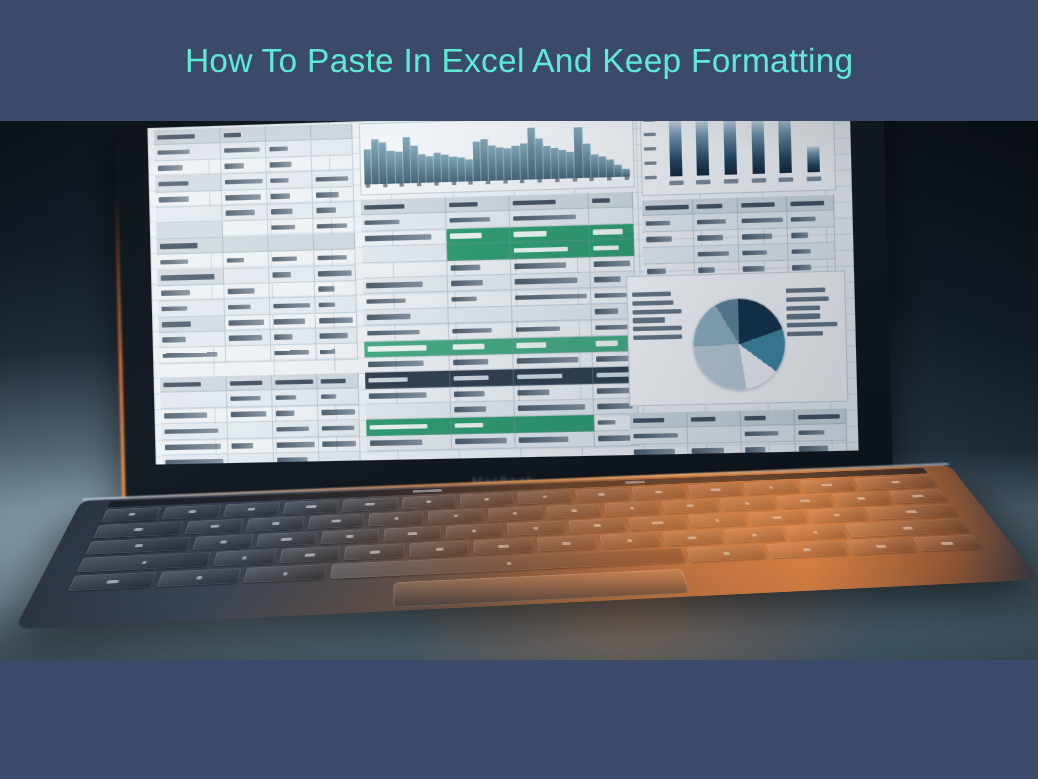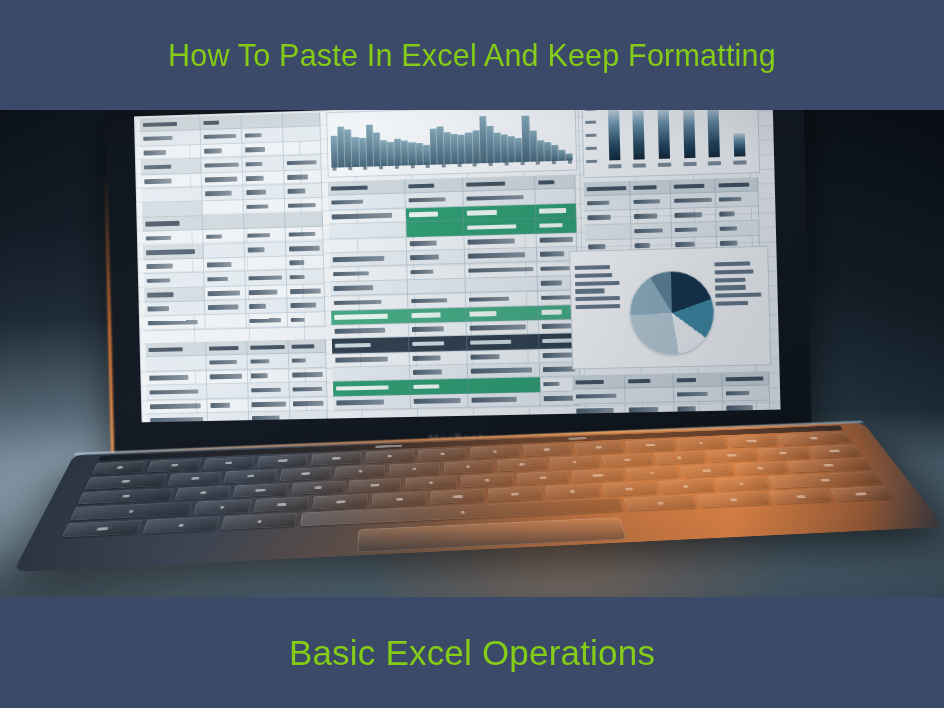--- a/index.html
+++ b/index.html
@@ -18,21 +18,21 @@
   
   .banner {
     position:absolute; left:0; width:944px;
     background:#3b4a68;
     display:flex; align-items:center; justify-content:center;
     z-index:40;
   }
   #banner-top { top:0; height:110px; }
   #banner-bottom { bottom:0; height:111px; }
   .banner-title {
-    color:#84cc16;
+    color:#5eead4;
     font-weight:400;
     letter-spacing:0.2px;
     text-align:center;
     white-space:nowrap;
     font-family:"Liberation Sans", sans-serif;
   }
   #title-main { font-size:30.5px; }
   #title-sub  { font-size:35px; }
 
   
@@ -1171,17 +1171,14 @@
 
     </div>
 
     <div id="vignette"></div>
   </div>
 
   <div class="banner" id="banner-top">
     <div class="banner-title" id="title-main">How To Paste In Excel And Keep Formatting</div>
   </div>
 
-  <div class="banner" id="banner-bottom">
-    <div class="banner-title" id="title-sub">Basic Excel Operations</div>
-  </div>
 
 </div>
 
 </body></html>

